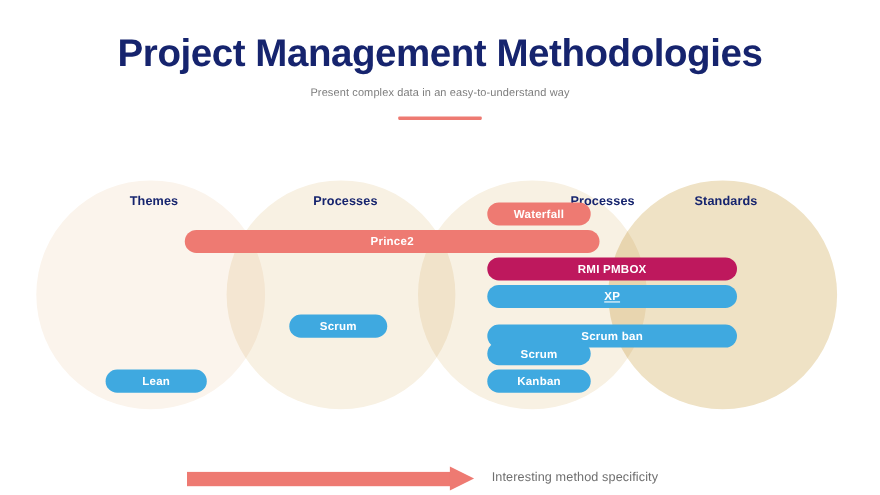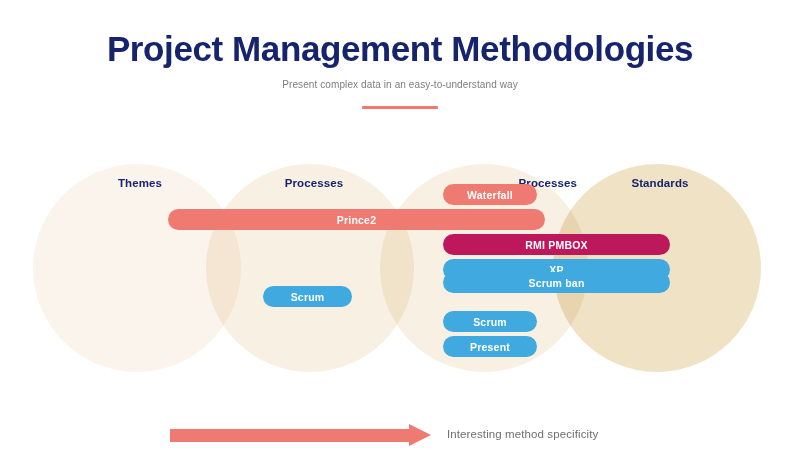--- a/index.html
+++ b/index.html
@@ -189,23 +189,24 @@
   <div class="col-header c1">Processes</div>
   <div class="col-header c2">Processes</div>
   <div class="col-header c3">Standards</div>
 </div>
 
 <div id="bars">
   <div class="bar red" style="left: 443px; width: 94px; top: 184px; background: rgb(238, 122, 114);">Waterfall</div>
   <div class="bar red" style="left: 168px; width: 377px; top: 209px; background: rgb(238, 122, 114);">Prince2</div>
   <div class="bar red" style="left: 443px; width: 227px; top: 234px; background: #be185d;">RMI PMBOX</div>
   <div class="bar blue" style="left: 443px; width: 227px; top: 259px; background: rgb(63, 169, 224); text-decoration: underline;">XP</div>
-  <div class="bar blue" style="left: 443px; width: 227px; top: 272px; background: rgb(63, 169, 224);">Scrum ban</div>
+  <div class="bar blue" style="left: 443px; width: 227px; top: 295px; background: rgb(63, 169, 224);">Scrum ban</div>
   <div class="bar blue" style="left: 443px; width: 94px; top: 311px; background: rgb(63, 169, 224);">Scrum</div>
-  <div class="bar blue" style="left: 443px; width: 94px; top: 336px; background: rgb(63, 169, 224);">Present</div>
+  <div class="bar blue" style="left: 443px; width: 94px; top: 336px; background: rgb(63, 169, 224);">Kanban</div>
   <div class="bar blue" style="left: 263px; width: 89px; top: 286px; background: rgb(63, 169, 224);">Scrum</div>
+  <div class="bar blue" style="left: 96px; width: 92px; top: 336px; background: rgb(63, 169, 224);">Lean</div>
 </div>
 
 <div id="footer-arrow-group">
   <div id="arrow-shaft"></div>
   <div id="arrow-head"></div>
   <div id="arrow-caption">Interesting method specificity</div>
 </div>
 
 </body></html>

